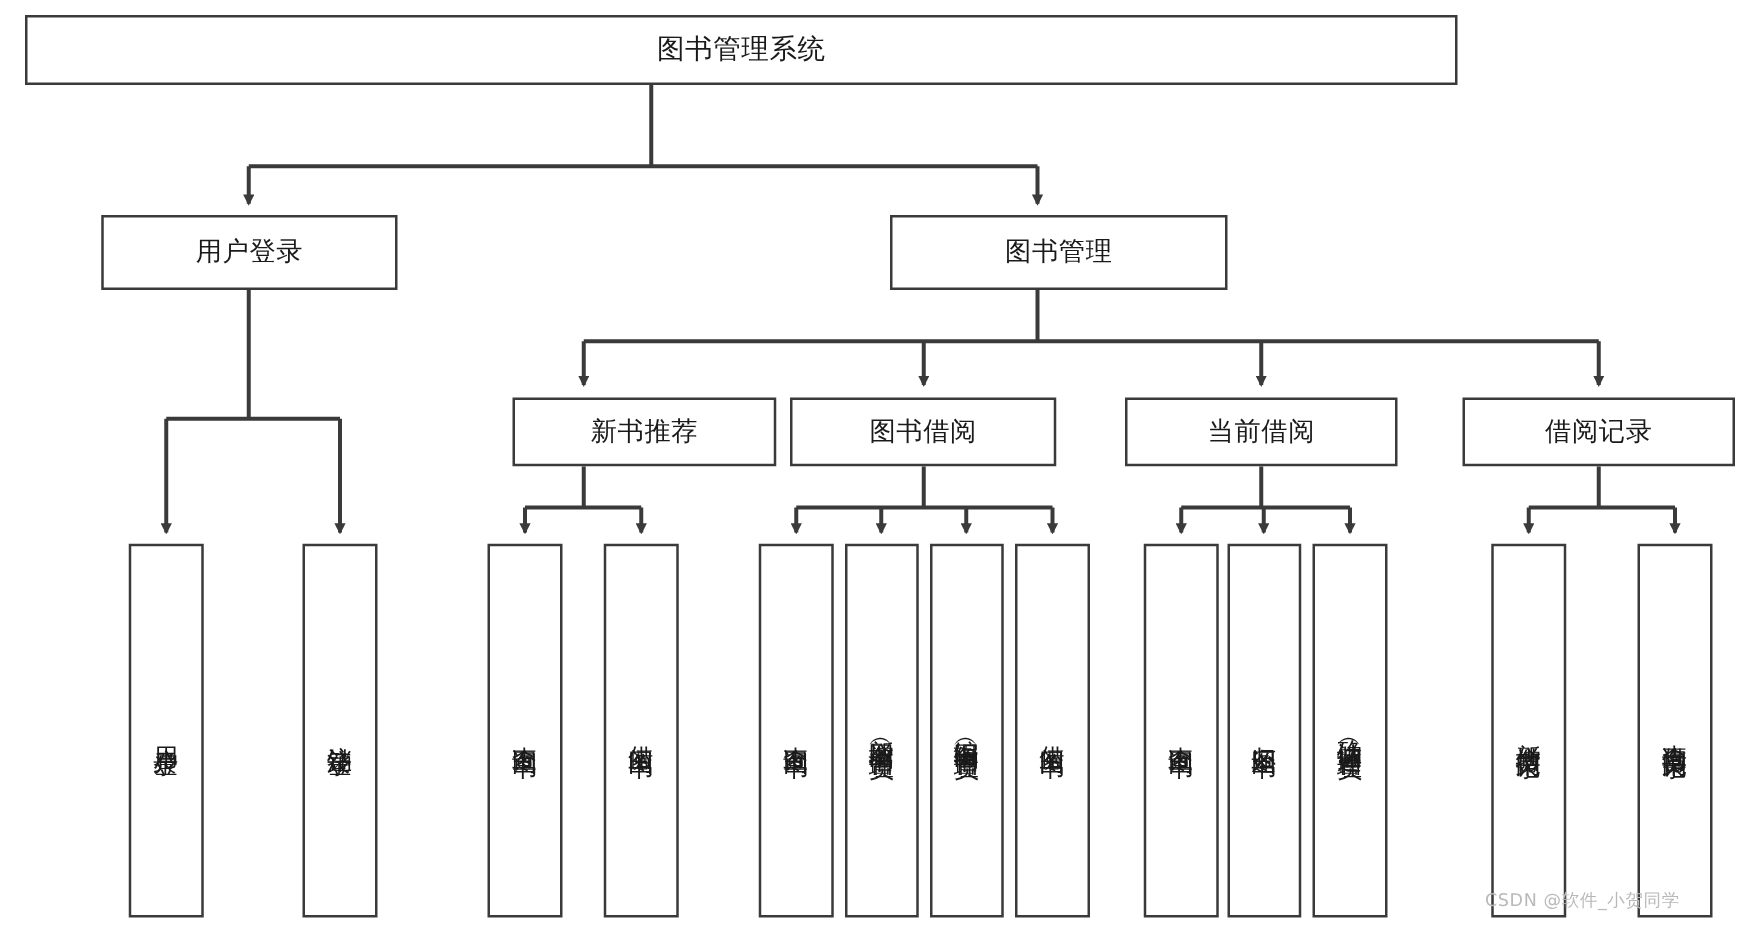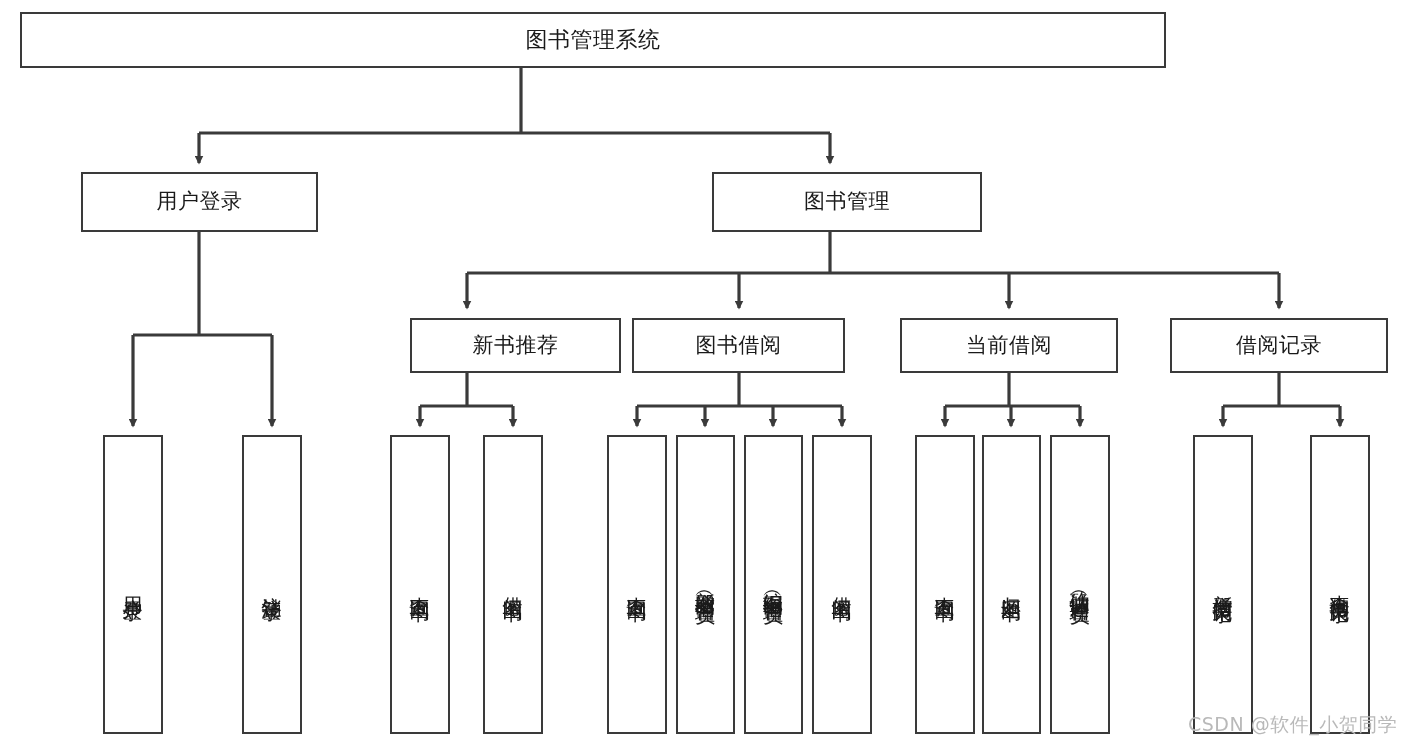--- a/index.html
+++ b/index.html
@@ -49,21 +49,21 @@
     letter-spacing: 2px;
     line-height: 1.0;
   }
   .node.root .label { font-size: 22px; }
   .node.level1 .label { font-size: 21px; }
   .node.level2 .label { font-size: 21px; }
   #watermark {
     position: absolute;
     left: 1188px;
     top: 712px;
-    font-size: 19px;
+    font-size: 14px;
     color: #b9b9b9;
     letter-spacing: 0.5px;
     white-space: nowrap;
   }
 </style>
 </head>
 <body>
 
 <div id="diagram-root">
 

